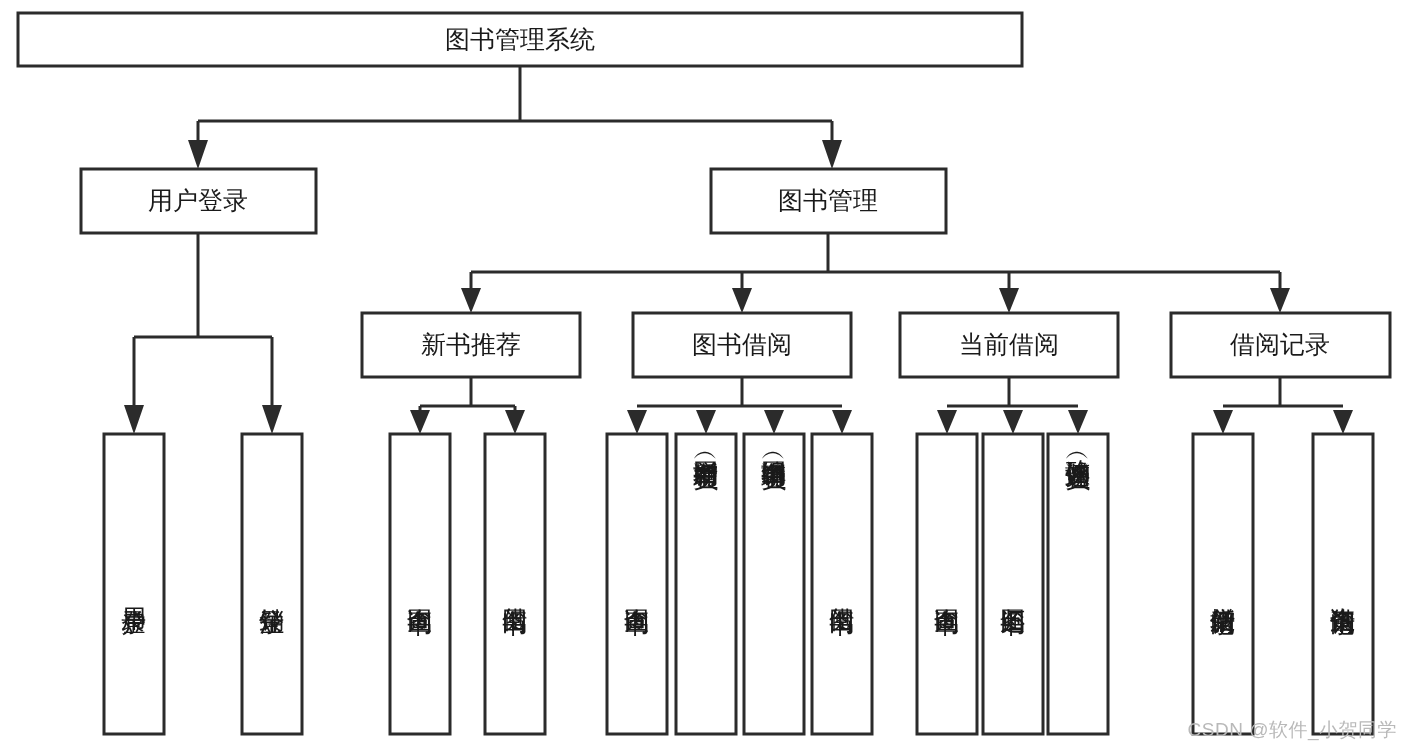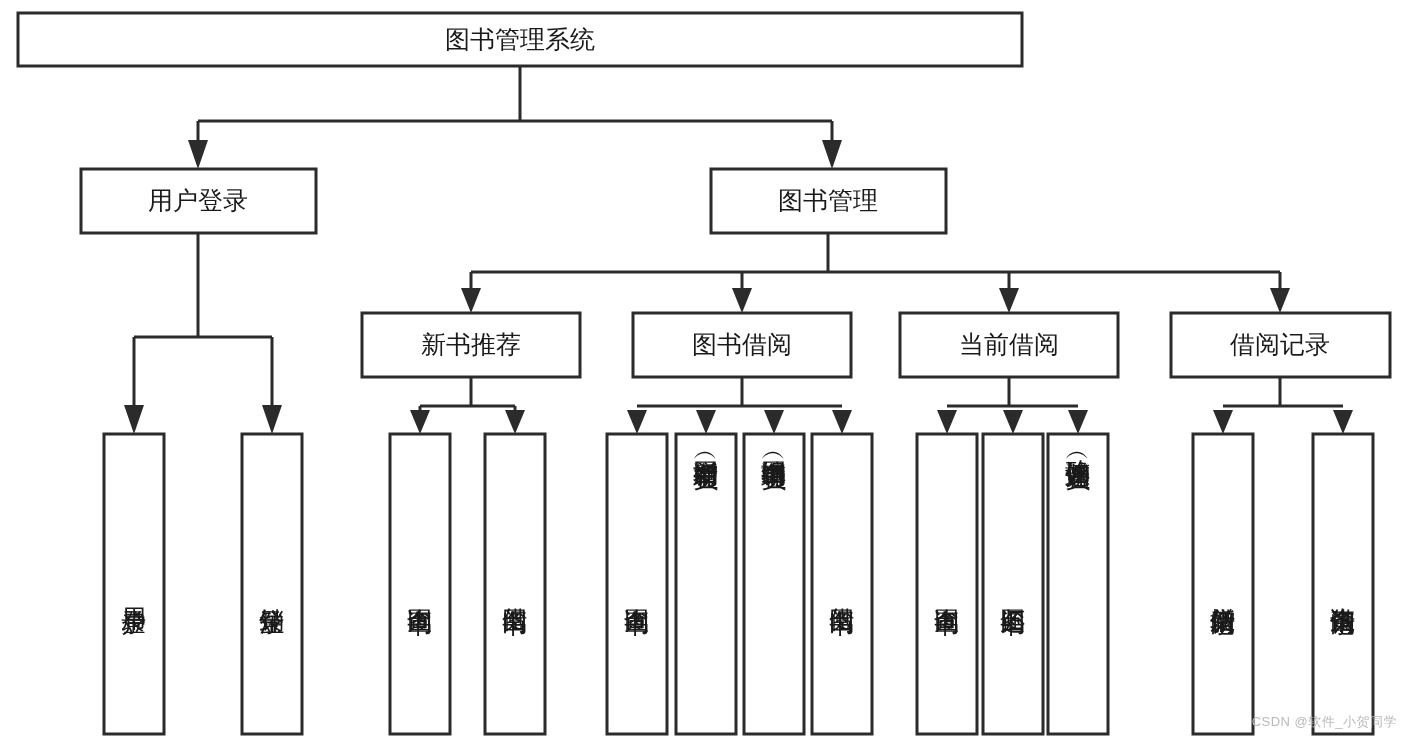--- a/index.html
+++ b/index.html
@@ -59,23 +59,23 @@
     line-height: 1.06;
     letter-spacing: 1px;
     text-align: center;
     white-space: nowrap;
     user-select: none;
     pointer-events: none;
   }
   .watermark {
     position: absolute;
     right: 8px;
-    bottom: 16px;
-    font-family: "Liberation Sans", "DejaVu Sans", sans-serif;
-    font-size: 13px;
+    bottom: 4px;
+    font-family: "Liberation Sans", "DejaVu Sans", sans-serif;
+    font-size: 19px;
     color: #b9b9b9;
     letter-spacing: 0.5px;
     white-space: nowrap;
   }
 </style>
 </head>
 <body>
 
 <div id="diagram-root">
 

